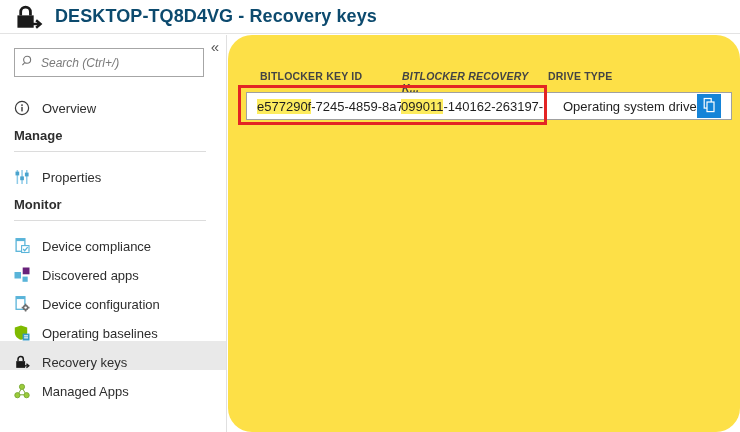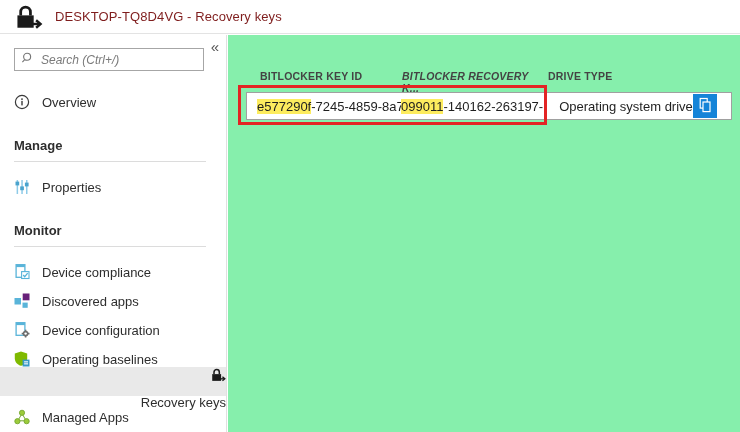--- a/index.html
+++ b/index.html
@@ -8,77 +8,77 @@
     font-family:"Liberation Sans", sans-serif;
     background:#ffffff; color:#1a1a1a;
     position:relative; overflow:hidden;
   }
   
   .app-header {
     position:absolute; top:0; left:0; right:0; height:34px;
     display:flex; align-items:center; gap:12px;
     padding-left:13px; border-bottom:1px solid #e3e3e3; background:#fff;
   }
-  .app-header .title { font-size:13px; font-weight:400; color:#7f1d1d; letter-spacing:0.1px; }
+  .app-header .title { font-size:18px; font-weight:700; color:#0c4a6e; letter-spacing:0.1px; }
   .hdr-icon { width:30px; height:26px; flex:0 0 auto; }
 
   
   .sidebar {
     position:absolute; top:35px; left:0; bottom:0; width:227px;
     border-right:1px solid #e0e0e0; background:#fff;
   }
   .collapse-btn {
     position:absolute; top:4px; right:7px; font-size:15px; color:#555;
     cursor:pointer; line-height:1;
   }
   .searchbox {
-    margin:13px 22px 0 14px; height:23px;
+    margin:13px 22px 0 14px; height:29px;
     border:1px solid #a6a6a6; background:#fff;
     display:flex; align-items:center; gap:6px; padding:0 6px;
   }
   .searchbox svg { flex:0 0 auto; }
   .searchbox input {
     border:none; outline:none; width:100%; font-size:12px;
     font-family:"Liberation Sans", sans-serif; background:transparent;
   }
   .searchbox input::placeholder { color:#7a7a7a; font-style:italic; }
   .nav { margin-top:10px; }
   .nav-item {
     height:29px; display:flex; align-items:flex-end; gap:12px;
     padding-left:14px; font-size:13px; color:#2e2e2e; cursor:pointer;
   }
-  .nav-item.selected { background:#e9e9e9;flex-direction:column; }
+  .nav-item.selected { background:#e9e9e9; }
   .nav-item .ico { width:16px; height:16px; flex:0 0 auto; display:flex; }
   .nav-group {
-    height:22px; margin-top:24px; display:flex; align-items:center;
+    height:22px; margin-top:8px; display:flex; align-items:center;
     padding-left:14px; font-size:13px; font-weight:700; color:#2e2e2e;
   }
   .nav-divider { border:none; border-top:1px solid #dcdcdc; margin:5px 20px 4px 14px; }
 
   
-  .main { position:absolute; top:35px; left:228px; right:0; bottom:0; background:#86efac; }
+  .main { position:absolute; top:35px; left:228px; right:0; bottom:0; background:#fde047;border-radius:24px; }
   .grid-header {
     position:absolute; top:35px; left:0; right:0;
     display:flex; padding-left:32px;
     font-size:10.5px; font-weight:700; color:#444; letter-spacing:0.2px;
   }
   .grid-header .c1 { width:142px; }
   .grid-header .c2 { width:146px;font-style:italic; }
   .grid-header .c3 { flex:1; }
   .grid-row {
     position:absolute; top:57px; left:18px; width:486px; height:28px;
     border:1px solid #a0a0a0; background:#fff;
     display:flex; align-items:center; font-size:13px; color:#1f1f1f;
     padding-left:10px;
   }
   .grid-row .cell1 { width:144px; white-space:nowrap; overflow:hidden; }
   .grid-row .cell2 { width:146px; white-space:nowrap; overflow:hidden; }
   .grid-row .cell3 {
-    flex:1; display:flex; align-items:center; justify-content:center;
-    padding-right:2px; white-space:nowrap;
+    flex:1; display:flex; align-items:center; justify-content:flex-start;
+    padding-right:2px; white-space:nowrap;padding-left:16px;
   }
   .hl { background:#fdec5e; }
   .copy-btn {
     width:24px; height:24px; background:#1584d8; border:none; cursor:pointer;
     display:flex; align-items:center; justify-content:center; flex:0 0 auto;
   }
   .annotation-box {
     position:absolute; top:50px; left:10px; width:309px; height:40px;
     border:3px solid #e32424; pointer-events:none; z-index:5;
   }

